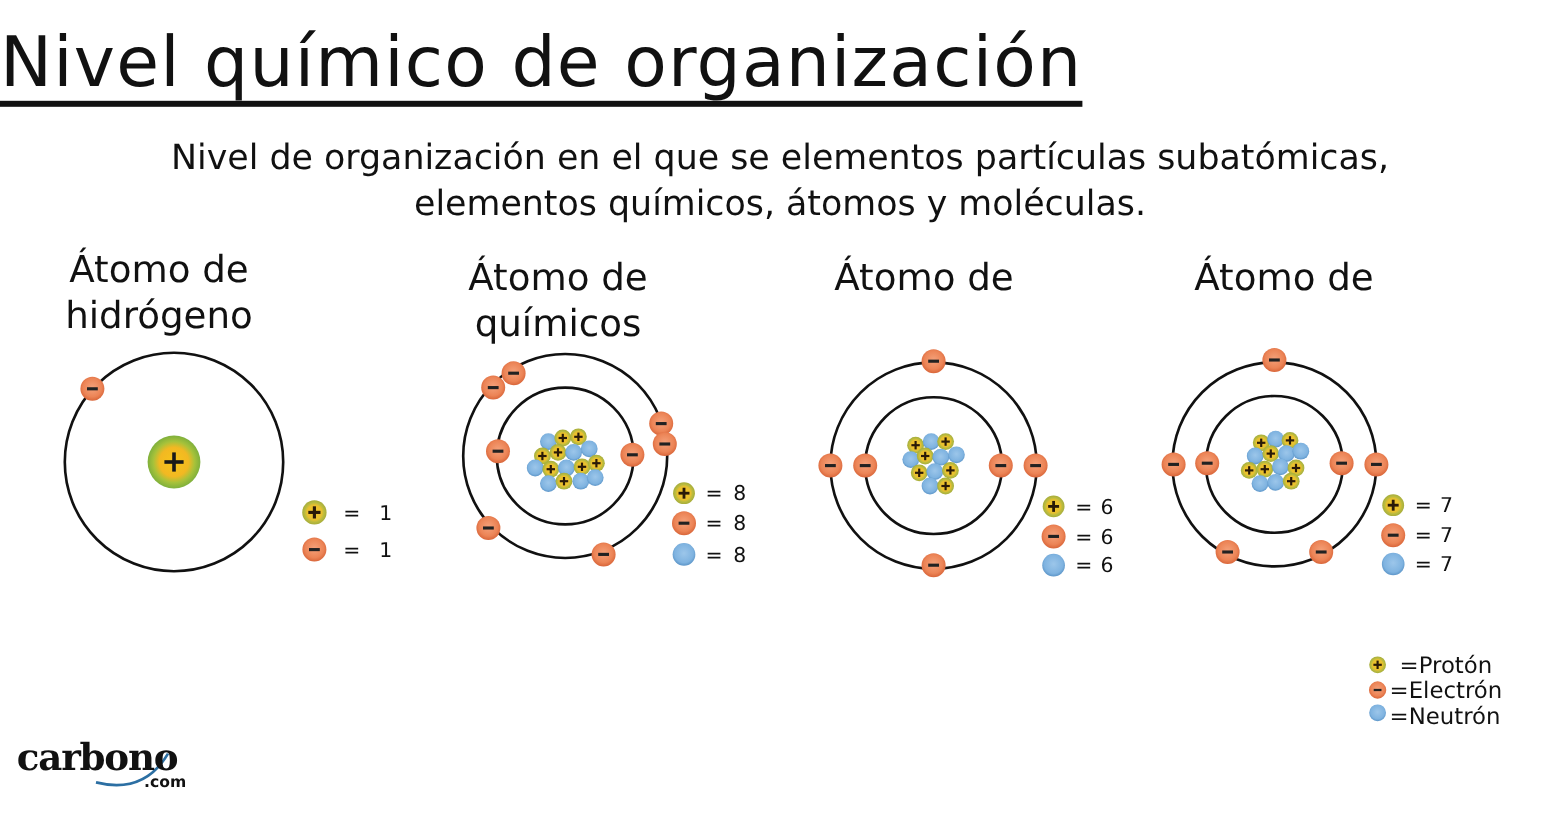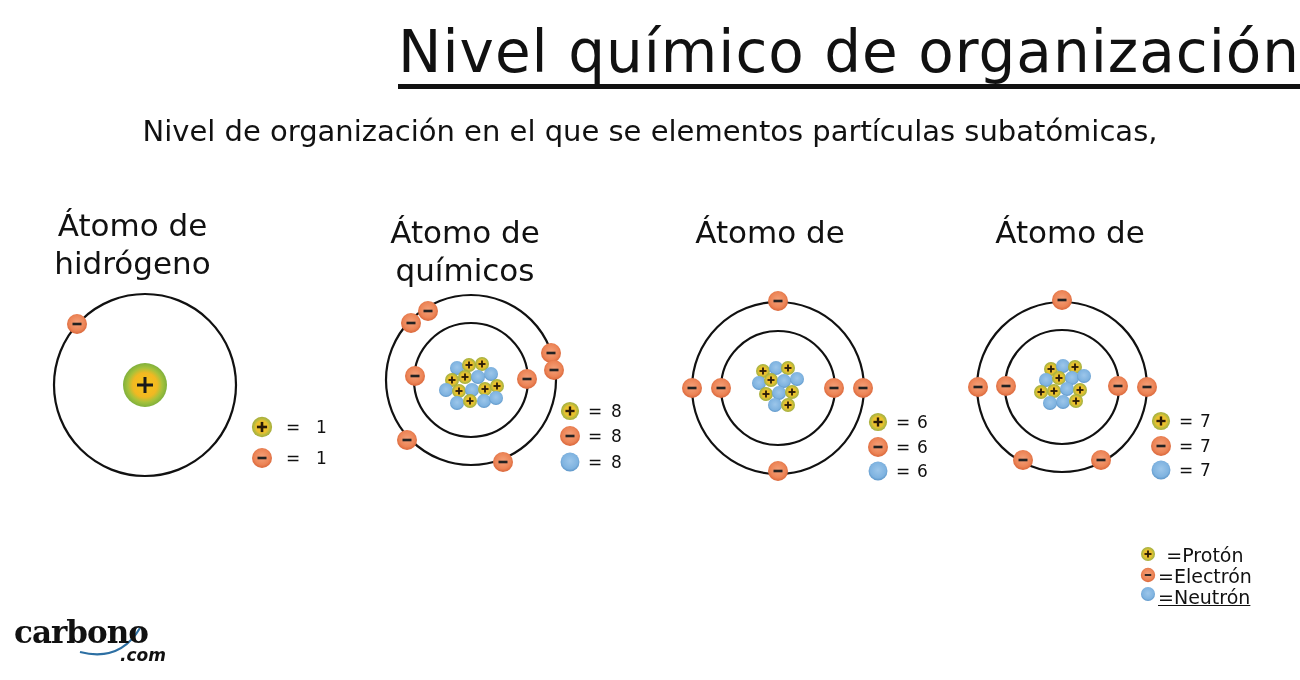--- a/index.html
+++ b/index.html
@@ -1,33 +1,34 @@
 <!DOCTYPE html>
 <html><head>
 <meta charset="utf-8">
 <style>
   html, body { margin: 0; padding: 0; background: #ffffff; }
   body { width: 1300px; height: 680px; position: relative; overflow: hidden; font-family: "DejaVu Sans", sans-serif; color: #111; }
-  .title { position: absolute; left: 0; width: 1300px; top: 18px; text-align: right; font-size: 58px; font-weight: normal; letter-spacing: 1px; }
+  .title { position: absolute; left: 0; width: 1300px; top: 18px; text-align: left; font-size: 58px; font-weight: normal; letter-spacing: 1px; }
   .title span { border-bottom: 5px solid #111; padding-bottom: 0px; line-height: 64px; display: inline-block; }
   .subtitle { position: absolute; left: 0; width: 1300px; top: 112px; text-align: center; font-size: 29px; line-height: 38px; }
   .atom-title { position: absolute; text-align: center; font-size: 31px; line-height: 38px; }
   svg.diagram { position: absolute; left: 0; top: 0; }
   .count { font-family: "DejaVu Sans", sans-serif; font-size: 17px; fill: #111; }
   .legend { position: absolute; left: 1140px; top: 544px; font-size: 19px; line-height: 22px; }
   .legend-row { display: flex; align-items: center; height: 21px; }
   .logo { position: absolute; left: 14px; top: 614px; font-family: "DejaVu Serif", serif; font-weight: bold; font-size: 31px; letter-spacing: -1px; }
-  .logo-com { position: absolute; left: 120px; top: 645px; font-family: "DejaVu Sans", sans-serif; font-weight: bold; font-size: 17px; font-style: italic; }
+  .logo-com { position: absolute; left: 120px; top: 645px; font-family: "DejaVu Sans", sans-serif; font-weight: bold; font-size: 13px; }
 </style>
 </head>
 <body>
 
 <div class="title"><span>Nivel químico de organización</span></div>
 <div class="subtitle">
   <div>Nivel de organización en el que se elementos partículas subatómicas,</div>
+  <div>elementos químicos, átomos y moléculas.</div>
 </div>
 
 <div class="atom-title" style="left:30px; width:205px; top:206px;">
   <div>Átomo de</div>
   <div>hidrógeno</div>
 </div>
 <div class="atom-title" style="left:360px; width:210px; top:213px;">
   <div>Átomo de</div>
   <div>químicos</div>
 </div>
@@ -234,19 +235,19 @@
   <path d="M 80 652 Q 120 662 140 628" fill="none" stroke="#2c6fa3" stroke-width="2.2"></path>
 </svg>
 
 <div class="legend">
   <div class="legend-row" style="padding-left:18px;justify-content:center;">
       <span>=Protón</span>
     </div>
   <div class="legend-row" style="padding-left:18px;">
       <span>=Electrón</span>
     </div>
-  <div class="legend-row" style="padding-left:18px;text-decoration:underline;">
+  <div class="legend-row" style="padding-left:18px;">
       <span>=Neutrón</span>
     </div>
 </div>
 
 <div class="logo">carbono</div>
 <div class="logo-com">.com</div>
 
 </body></html>

